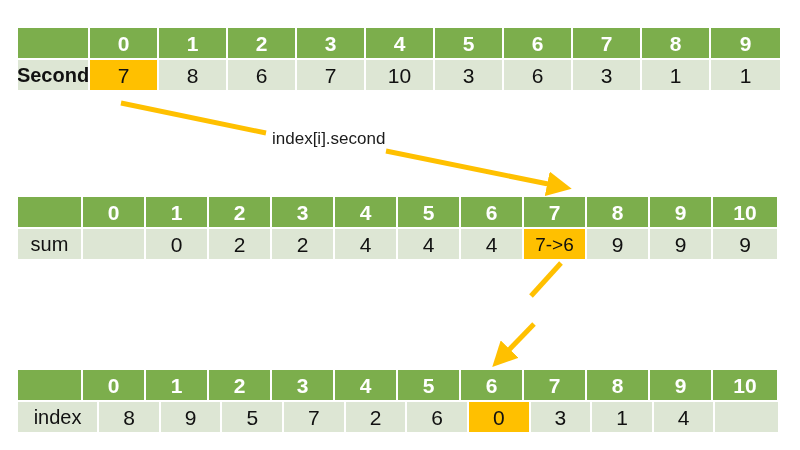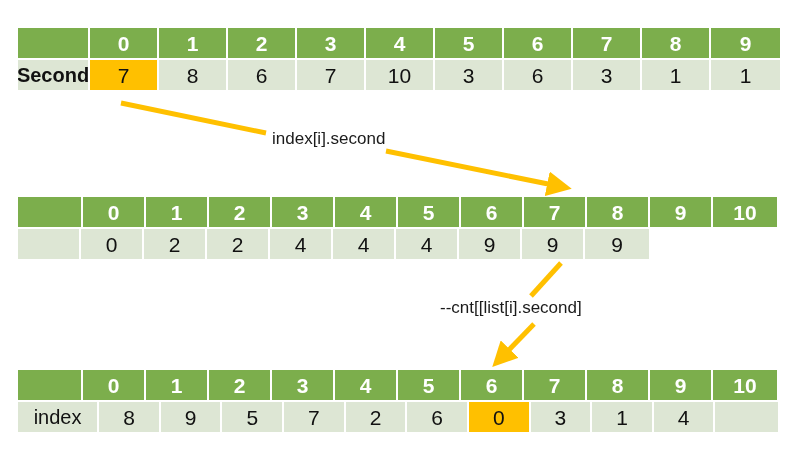--- a/index.html
+++ b/index.html
@@ -134,27 +134,29 @@
       <div class="cell" style="width:63px;">3</div>
       <div class="cell" style="width:63px;">4</div>
       <div class="cell" style="width:63px;">5</div>
       <div class="cell" style="width:63px;">6</div>
       <div class="cell" style="width:63px;">7</div>
       <div class="cell" style="width:63px;">8</div>
       <div class="cell" style="width:63px;">9</div>
       <div class="cell" style="width:64px;">10</div>
     </div>
     <div class="row body">
+      <div class="cell label" style="width:65px;">sum</div>
       <div class="cell empty" style="width:63px;"></div>
       <div class="cell" style="width:63px;">0</div>
       <div class="cell" style="width:63px;">2</div>
       <div class="cell" style="width:63px;">2</div>
       <div class="cell" style="width:63px;">4</div>
       <div class="cell" style="width:63px;">4</div>
       <div class="cell" style="width:63px;">4</div>
+      <div class="cell hl small" style="width:63px;">7-&gt;6</div>
       <div class="cell" style="width:63px;">9</div>
       <div class="cell" style="width:63px;">9</div>
       <div class="cell" style="width:64px;">9</div>
     </div>
   </div>
 
   <div class="grid" id="t3" style="left:18px; top:370px; width:760px;">
     <div class="row head">
       <div class="cell corner label" style="width:65px;"></div>
       <div class="cell" style="width:63px;">0</div>
@@ -180,21 +182,20 @@
       <div class="cell hl" style="width:63px;">0</div>
       <div class="cell" style="width:63px;">3</div>
       <div class="cell" style="width:63px;">1</div>
       <div class="cell" style="width:63px;">4</div>
       <div class="cell empty" style="width:64px;"></div>
     </div>
   </div>
 
   <div class="note" style="left:272px; top:129px;">index[i].second</div>
 
-  <div class="note" style="left:440px; top:298px;">--cnt[[list[i].second]</div>
 
   <svg class="arrows" viewBox="0 0 800 450" xmlns="http://www.w3.org/2000/svg">
     <defs>
       <marker id="ah" markerWidth="5" markerHeight="5" refX="2.2" refY="2.5" orient="auto" markerUnits="strokeWidth">
         <path d="M0,0 L5,2.5 L0,5 z" fill="#FFC000"></path>
       </marker>
     </defs>
 
     <line x1="121" y1="103" x2="266" y2="133" stroke="#FFC000" stroke-width="5"></line>
 

